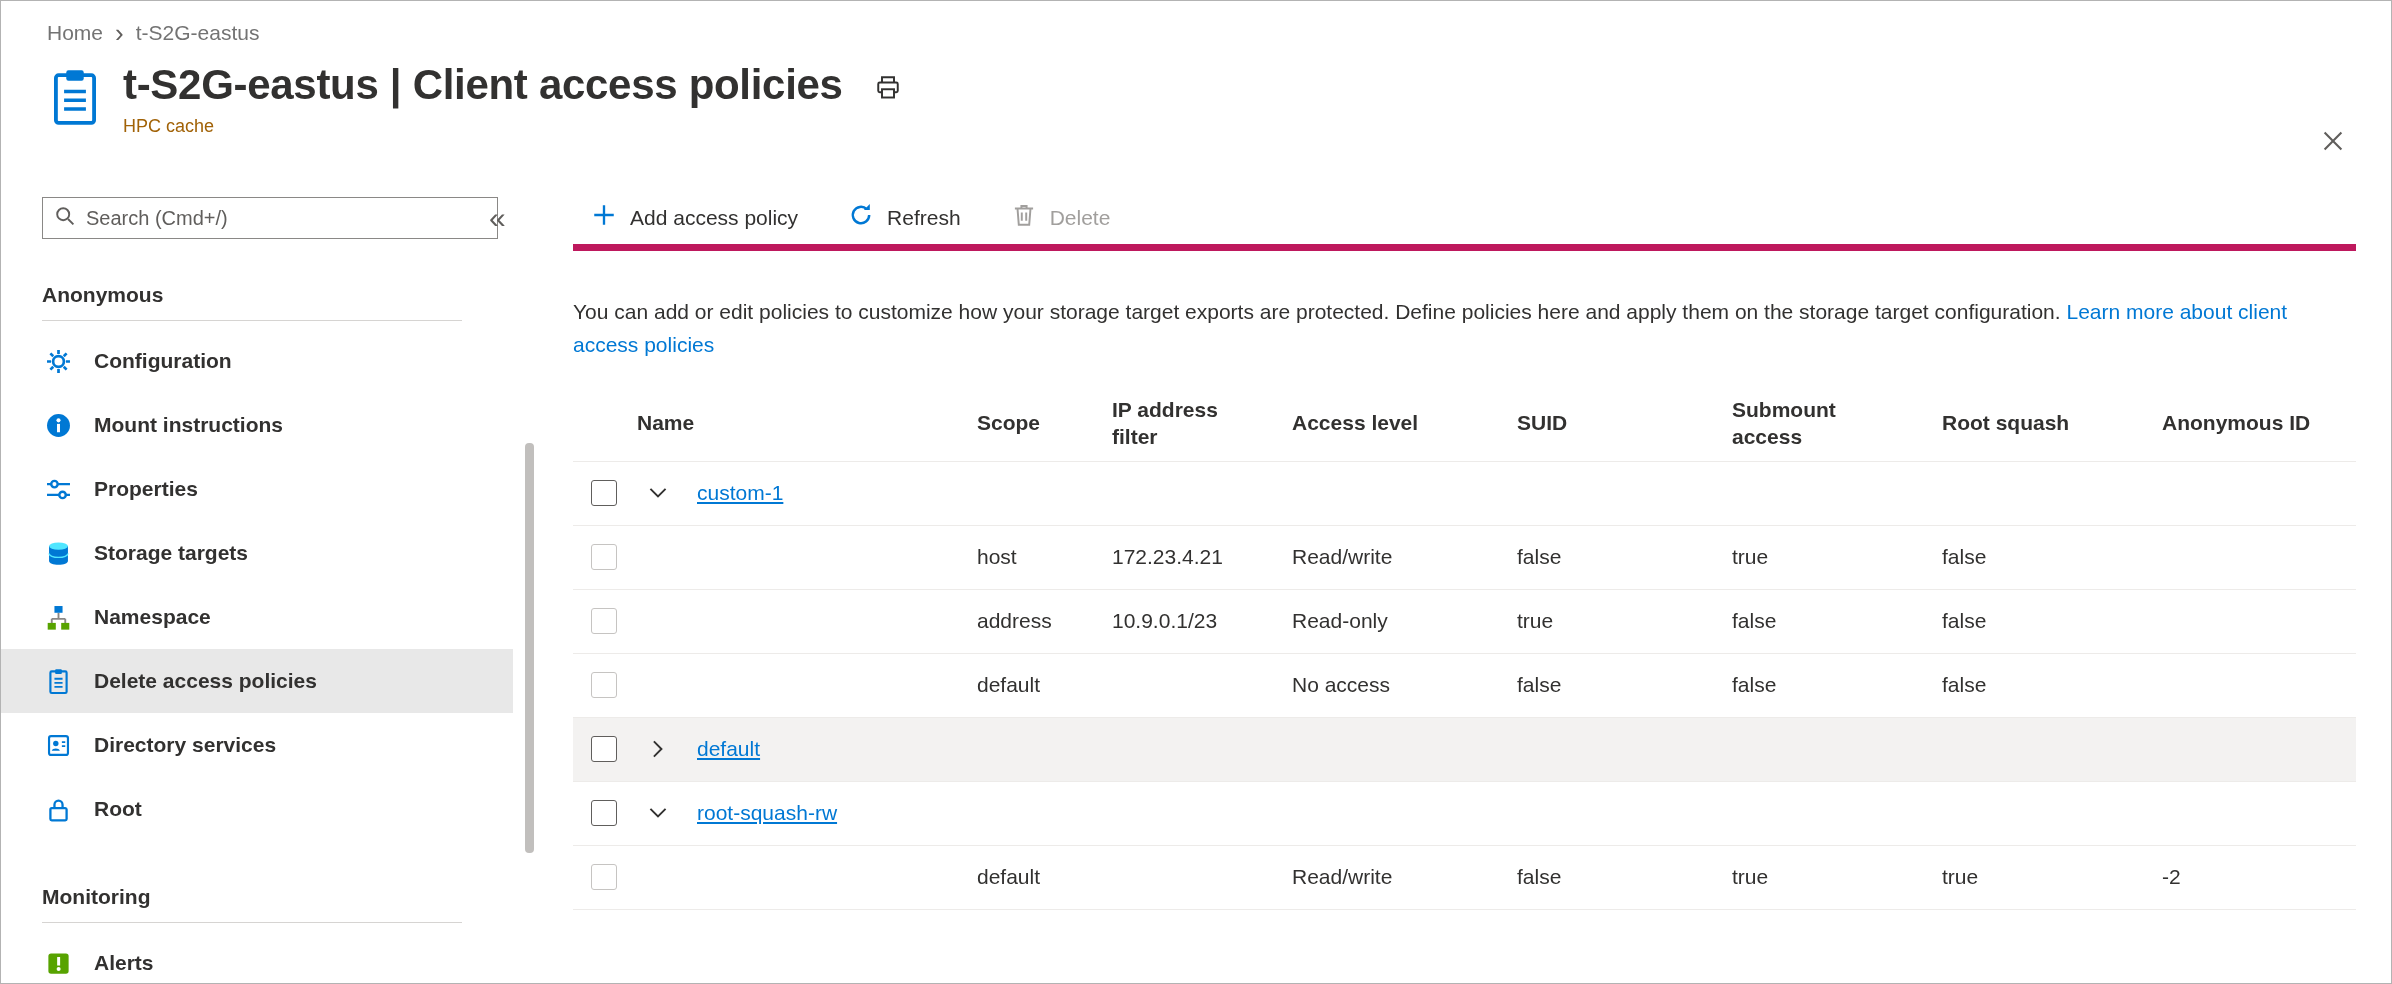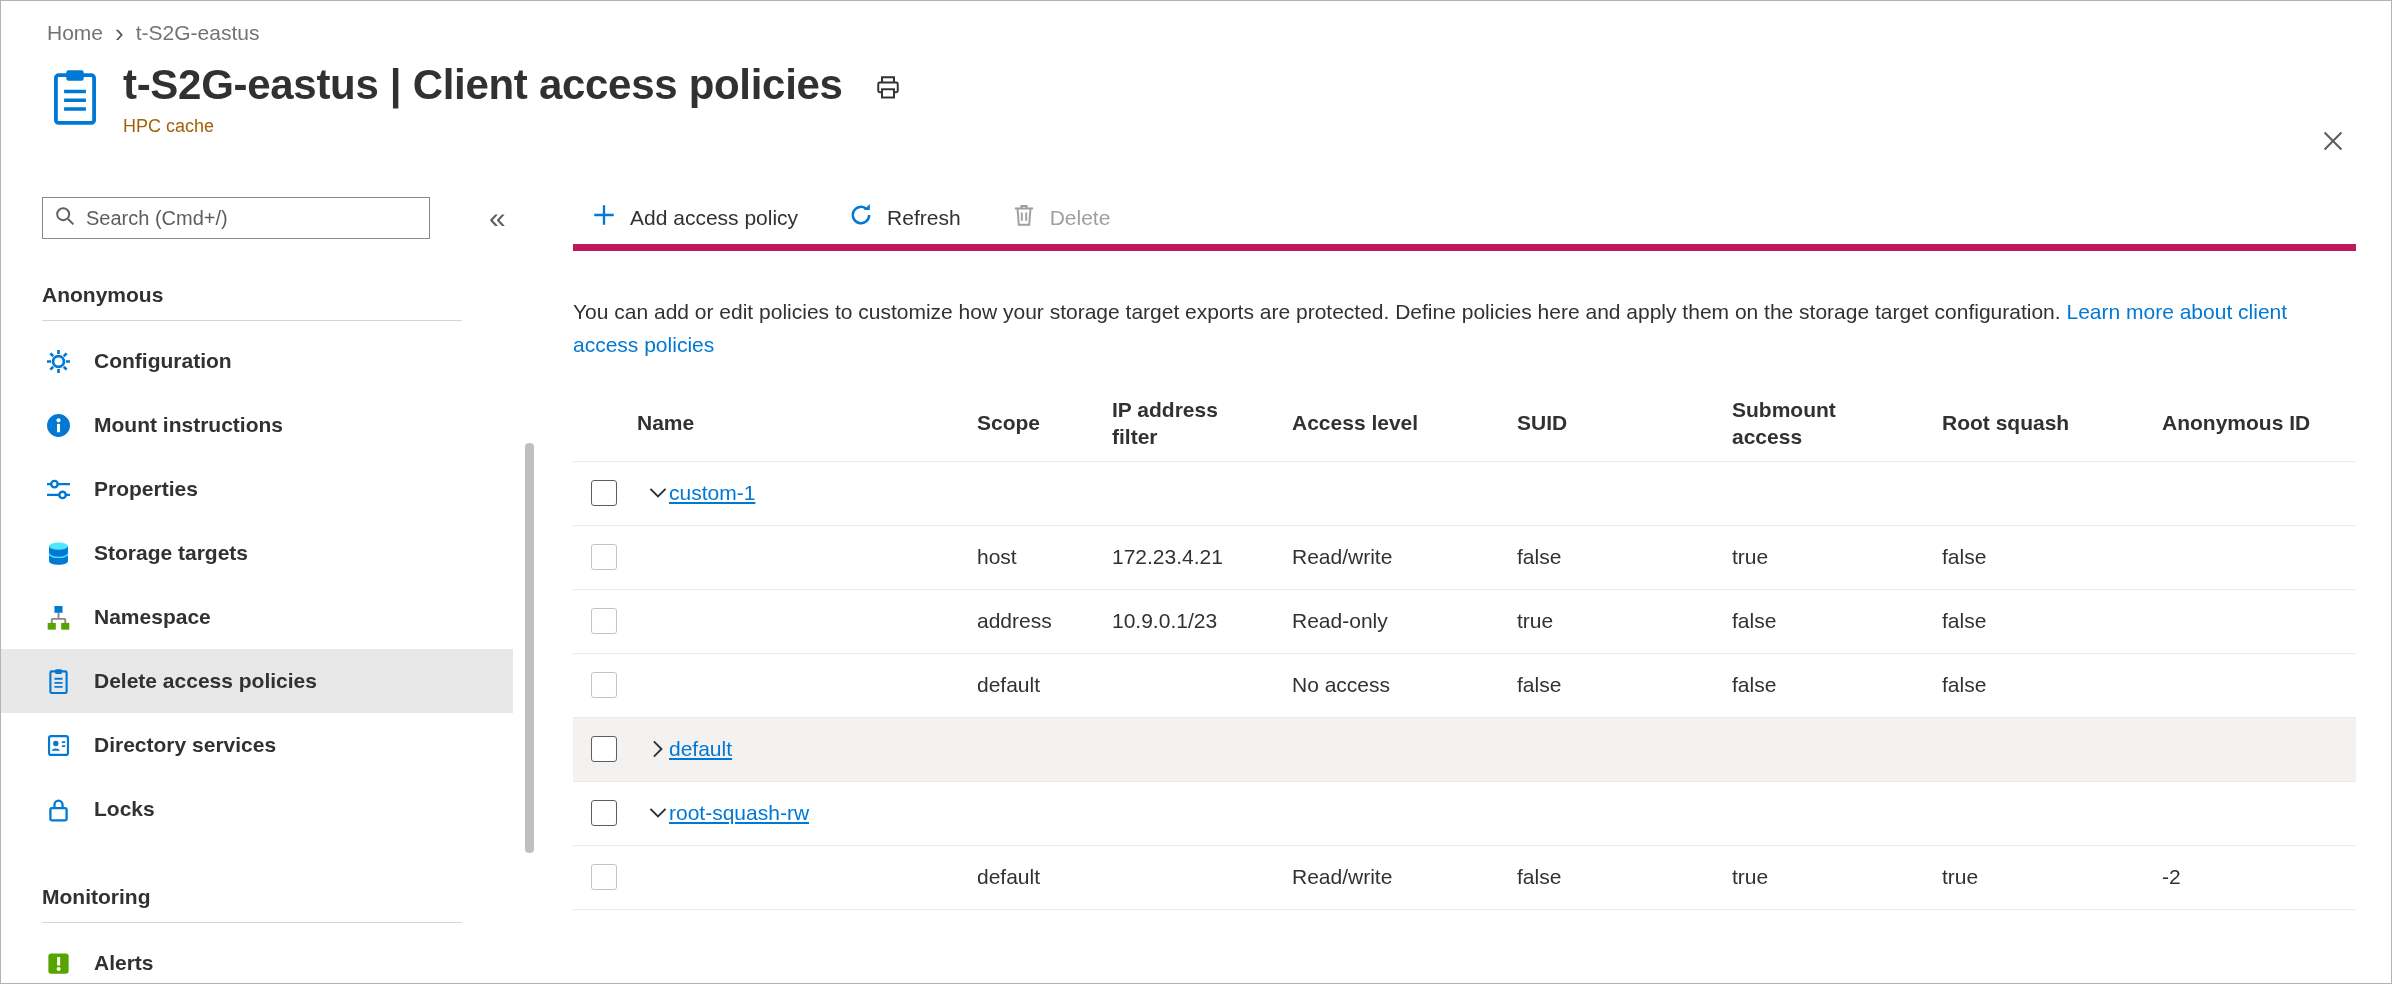--- a/index.html
+++ b/index.html
@@ -29,21 +29,21 @@
   .print-btn { background:none; border:none; cursor:pointer; padding:4px; margin-top:6px; }
   .subtitle { font-size:18px; color:#a16207; margin-top:7px; }
   .close-btn { position:absolute; top:78px; right:40px; background:none; border:none; cursor:pointer; padding:4px; }
 
   
   .body { position:absolute; top:190px; left:0; right:0; bottom:0; display:flex; }
 
   
   .sidebar { width:540px; position:relative; flex:0 0 540px; padding-top:6px; }
   .search-wrap {
-    margin-left:41px; width:388px; height:42px; border:1px solid #8a8886;
+    margin-left:41px; width:456px; height:42px; border:1px solid #8a8886;
     display:flex; align-items:center; padding:0 10px; gap:9px; background:#fff;
   }
   .search-wrap input { border:none; outline:none; width:100%; font-size:20px; font-family:inherit; color:#323130; }
   .search-wrap input::placeholder { color:#605e5c; opacity:1; }
   .collapse-btn {
     position:absolute; left:488px; top:10px; background:none; border:none;
     font-size:30px; color:#605e5c; cursor:pointer; font-family:inherit;
   }
   .side-heading {
     margin:44px 0 0 41px; width:420px; font-size:21px; font-weight:700;
@@ -75,21 +75,21 @@
   table.policies { margin-top:24px; width:1783px; border-collapse:collapse; table-layout:fixed; }
   .policies th {
     text-align:left; font-size:21px; font-weight:600; color:#323130;
     height:76px; vertical-align:middle; padding:0; border-bottom:1px solid #edebe9; line-height:27px;
   }
   .policies td { height:64px; vertical-align:middle; padding:0; border-bottom:1px solid #edebe9; font-size:21px; color:#323130; }
   .wrapnarrow { display:inline-block; max-width:135px; }
   .cbcell { padding-left:18px !important; }
   .cb { width:26px; height:26px; border:1px solid #605e5c; border-radius:3px; background:#fff; cursor:pointer; }
   .cb.light { border-color:#c6c4c2; }
-  .name-wrap { display:flex; align-items:center; padding-left:10px; }
+  .name-wrap { display:flex; align-items:center; gap:28px; padding-left:10px; }
   .expander { width:22px; height:22px; display:inline-flex; cursor:pointer; }
   .expander svg { width:22px; height:22px; }
   .plink { color:#0078d4; text-decoration:underline; cursor:pointer; }
   tr.hl td { background:#f3f2f1; }
 </style>
 </head>
 <body>
 
 <div class="page">
 
@@ -226,21 +226,21 @@
           <span class="slabel">Directory services</span>
         </div>
 
         <div class="side-item">
           <span class="sicon">
             <svg viewBox="0 0 20 20" fill="none" stroke="#0078d4" stroke-width="1.7">
               <rect x="4" y="9" width="12" height="9" rx="1"></rect>
               <path d="M7 9V6.5a3 3 0 0 1 6 0V9"></path>
             </svg>
           </span>
-          <span class="slabel">Locks</span>
+          <span class="slabel">Root</span>
         </div>
       </div>
 
       <div class="side-heading">Monitoring</div>
       <div class="side-nav">
         <div class="side-item">
           <span class="sicon">
             <svg viewBox="0 0 20 20">
               <rect x="2.5" y="2.5" width="15" height="15" rx="2" fill="#57a300"></rect>
               <rect x="9" y="5.2" width="2.2" height="6.3" fill="#fff"></rect>

